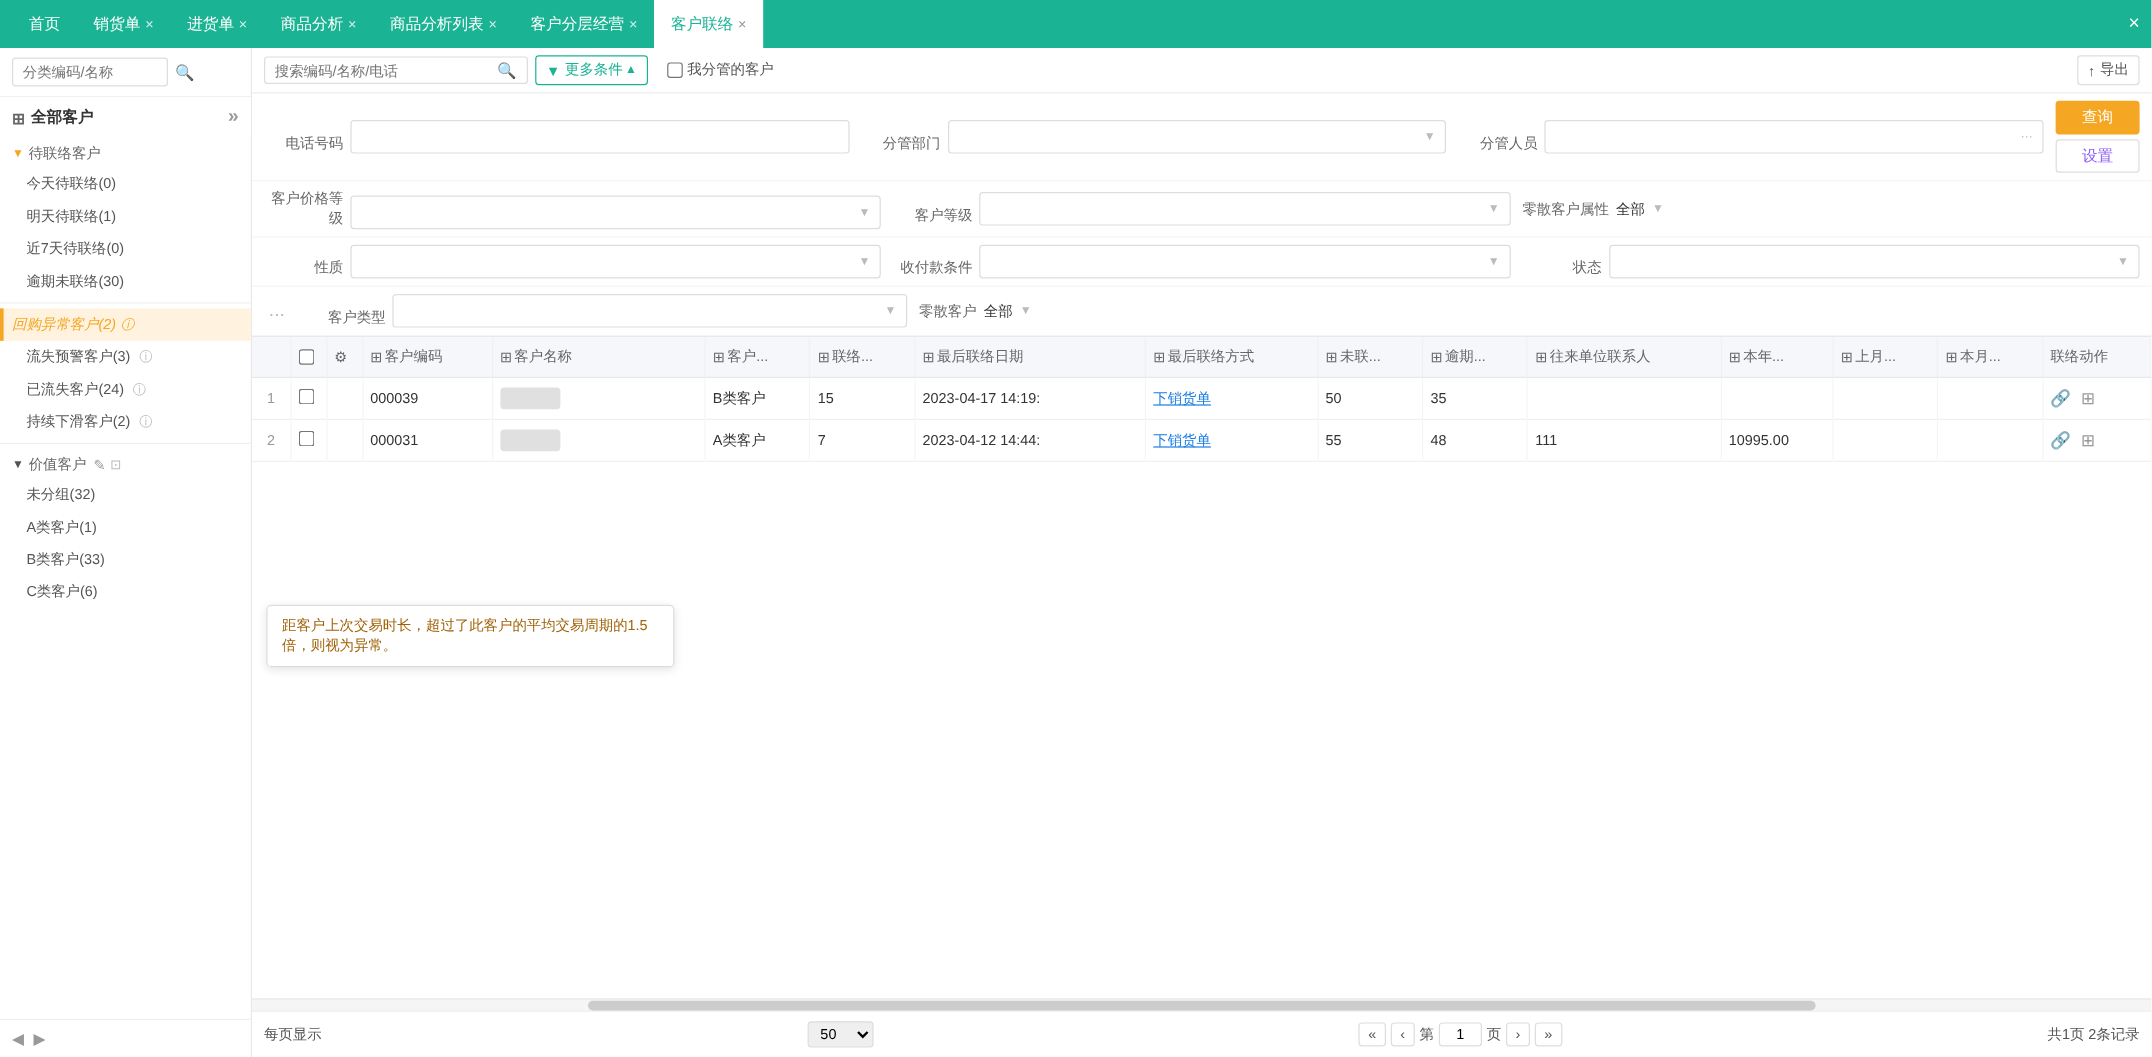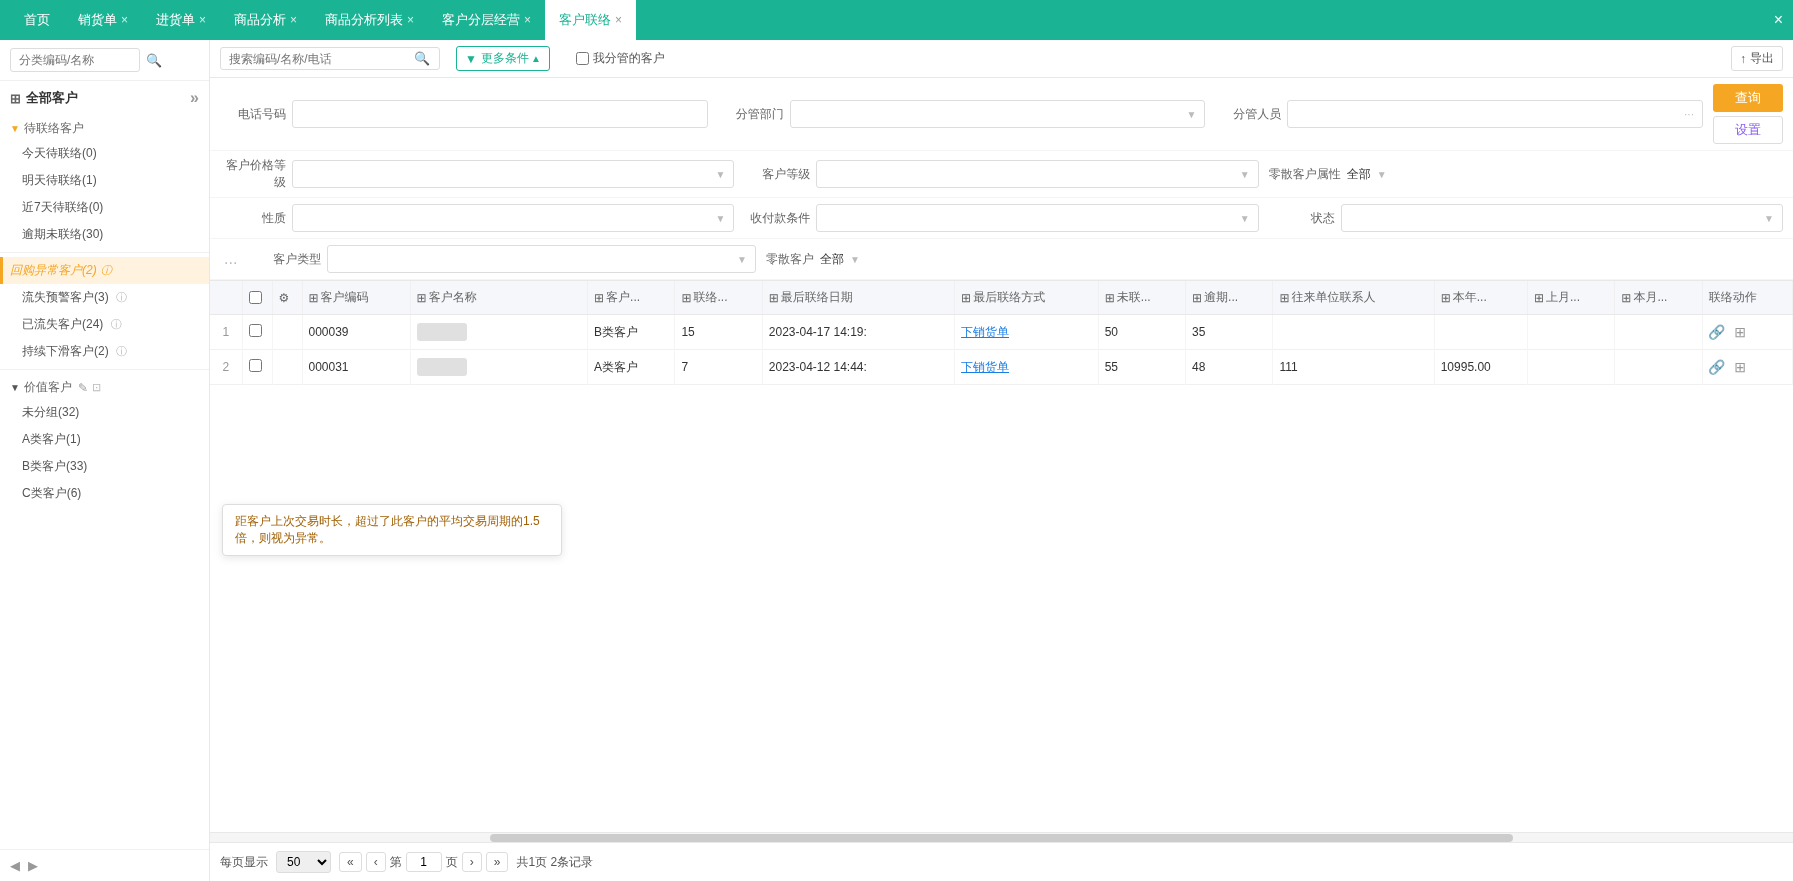--- a/index.html
+++ b/index.html
@@ -160,21 +160,21 @@
     }
 
     
     .filter-bar {
       background: #fff;
       border-bottom: 1px solid #e8e8e8;
       padding: 6px 10px;
       display: flex;
       align-items: center;
       flex-wrap: wrap;
-      gap: 16px;
+      gap: 6px;
     }
     .filter-search-wrap {
       display: flex;
       align-items: center;
       border: 1px solid #ddd;
       border-radius: 3px;
       padding: 3px 8px;
       width: 220px;
     }
     .filter-search-wrap input {
@@ -281,21 +281,21 @@
       cursor: pointer;
       font-size: 14px;
     }
 
     
     .table-footer {
       border-top: 1px solid #e8e8e8;
       padding: 8px 10px;
       display: flex;
       align-items: center;
-      justify-content: flex-start;
+      justify-content: space-between;
       gap: 8px;
       font-size: 12px;
       color: #555;
       background: #fff;
     }
     .page-size-select {
       border: 1px solid #ddd;
       border-radius: 3px;
       padding: 2px 6px;
       font-size: 12px;
@@ -378,21 +378,21 @@
     }
     .filter-row-1, .filter-row-2, .filter-row-3 {
       display: flex;
       align-items: center;
       padding: 6px 10px;
       gap: 10px;
       border-bottom: 1px solid #f5f5f5;
     }
     .f-cell {
       display: flex;
-      align-items: center;
+      align-items: flex-end;
       flex: 1;
     }
     .f-label {
       font-size: 12px;
       color: #666;
       width: 72px;
       flex-shrink: 0;
       text-align: right;
       padding-right: 6px;
     }

